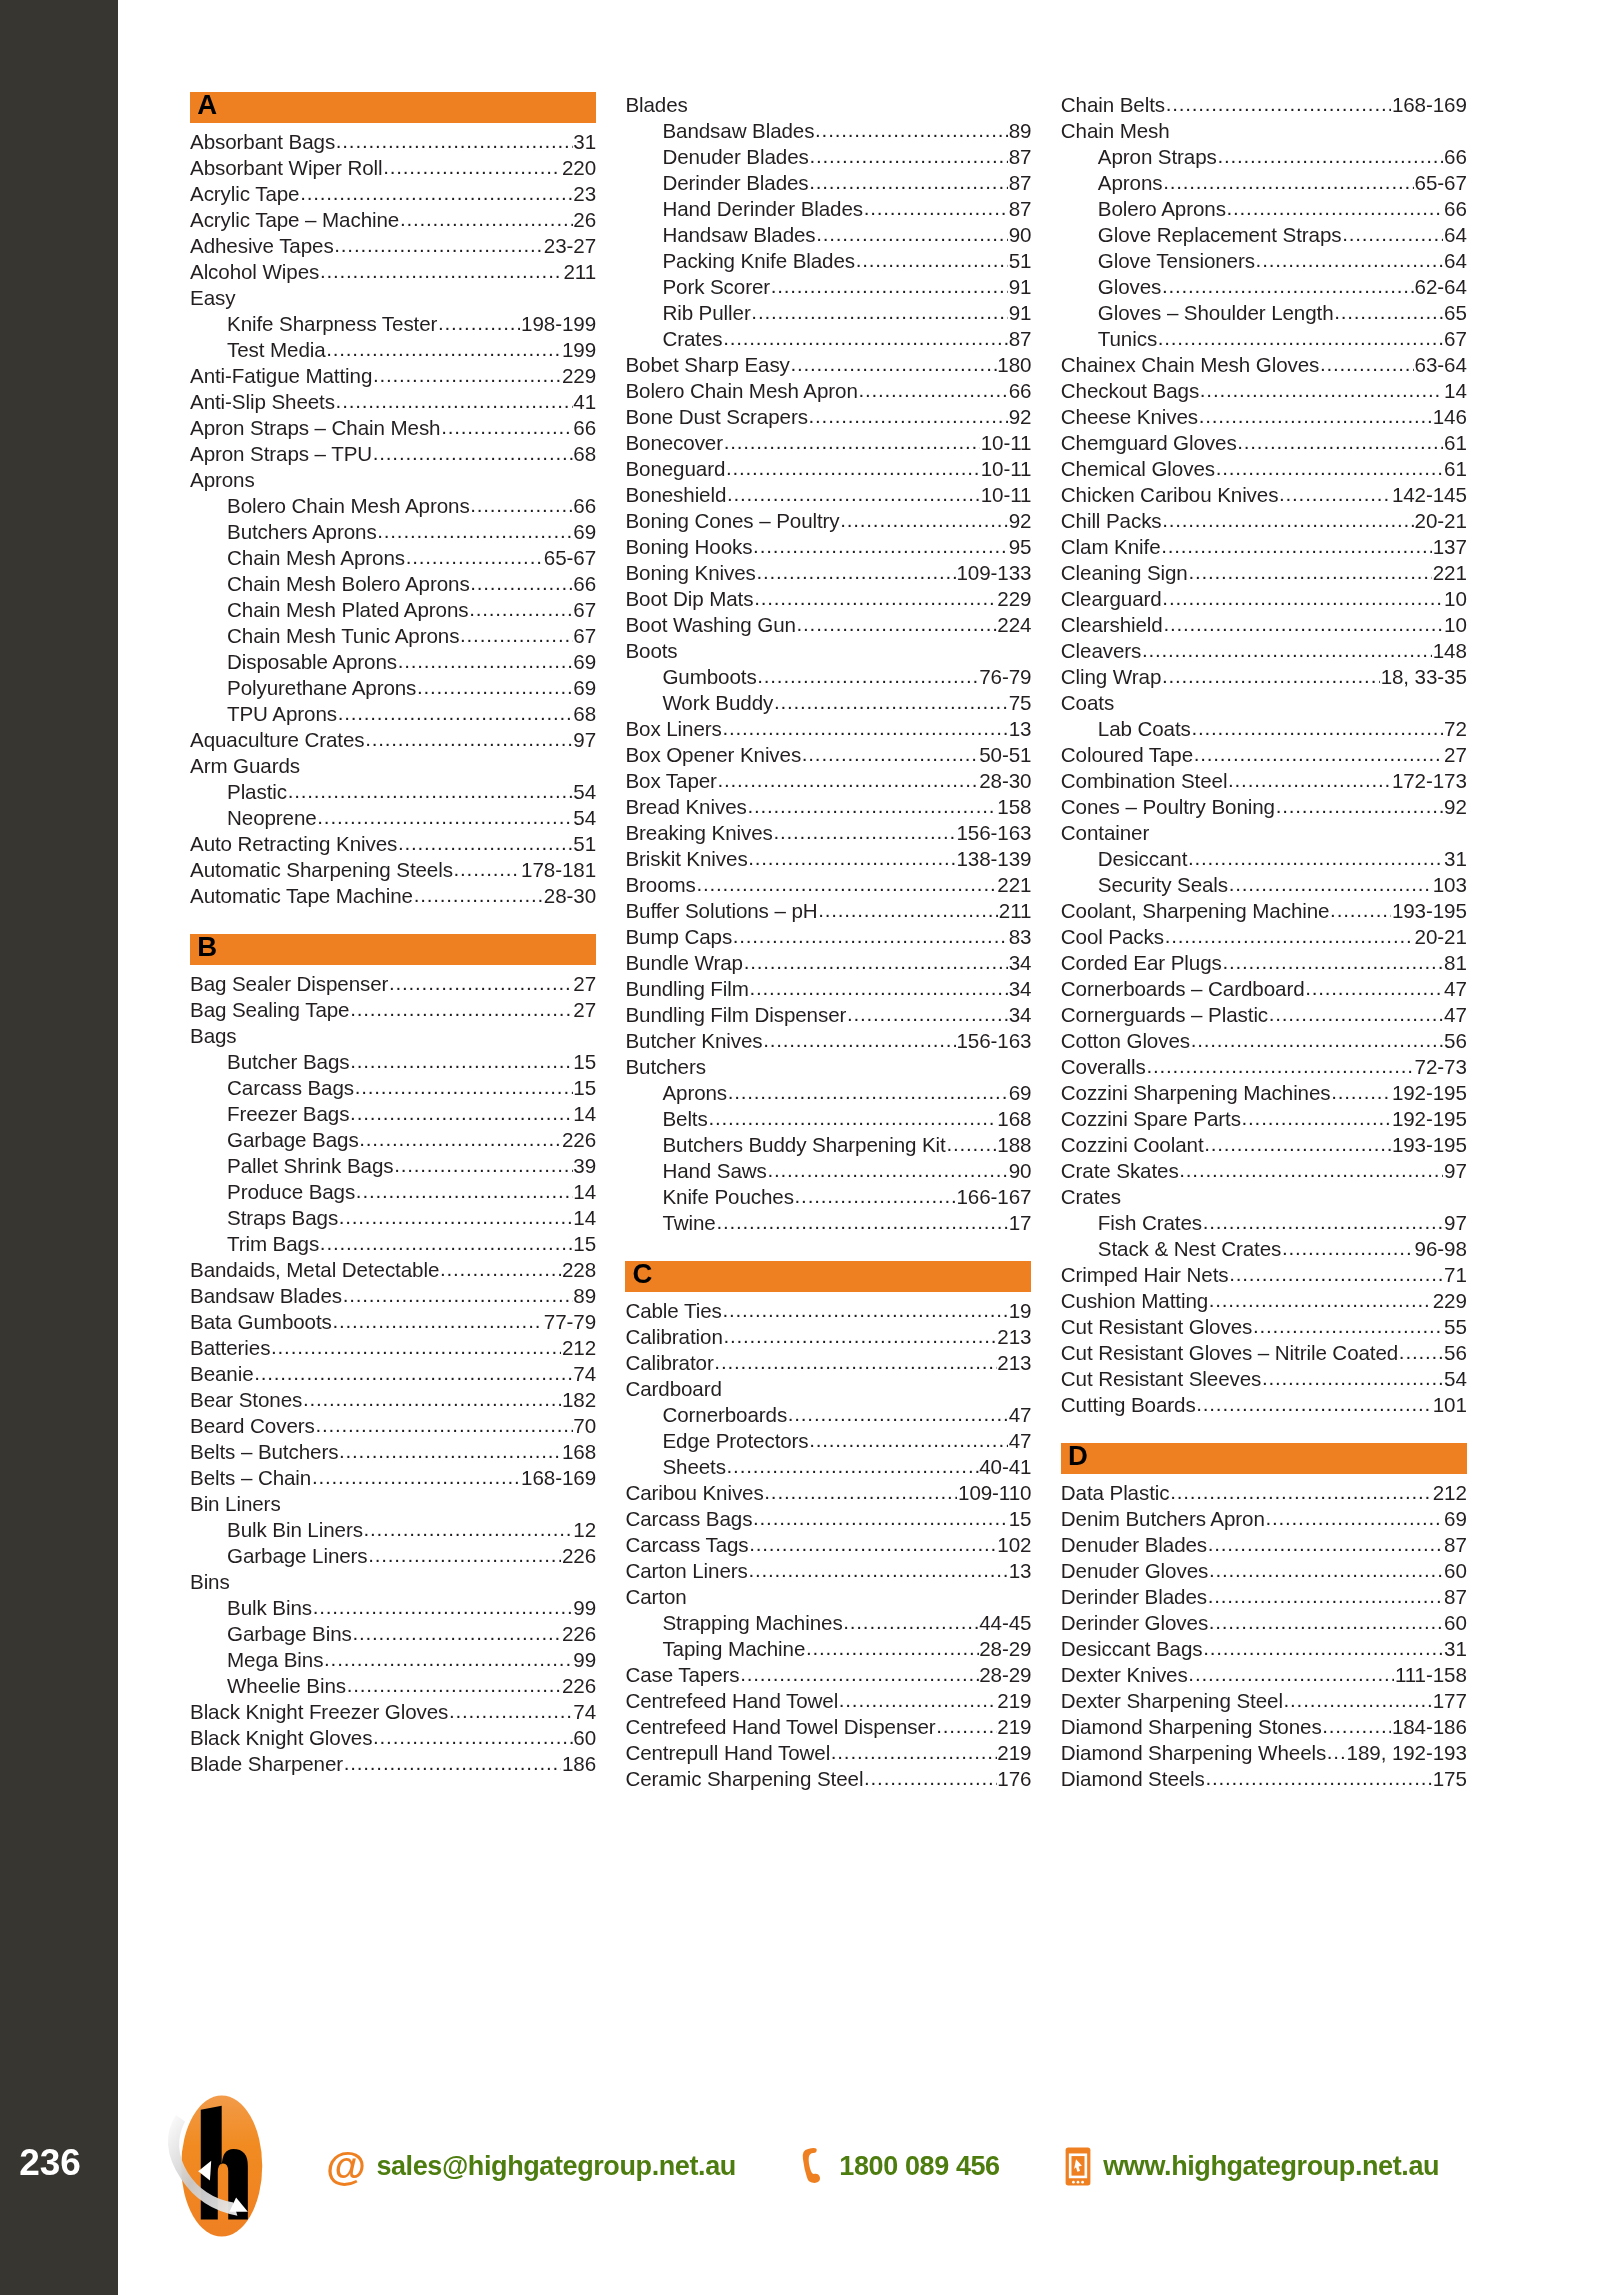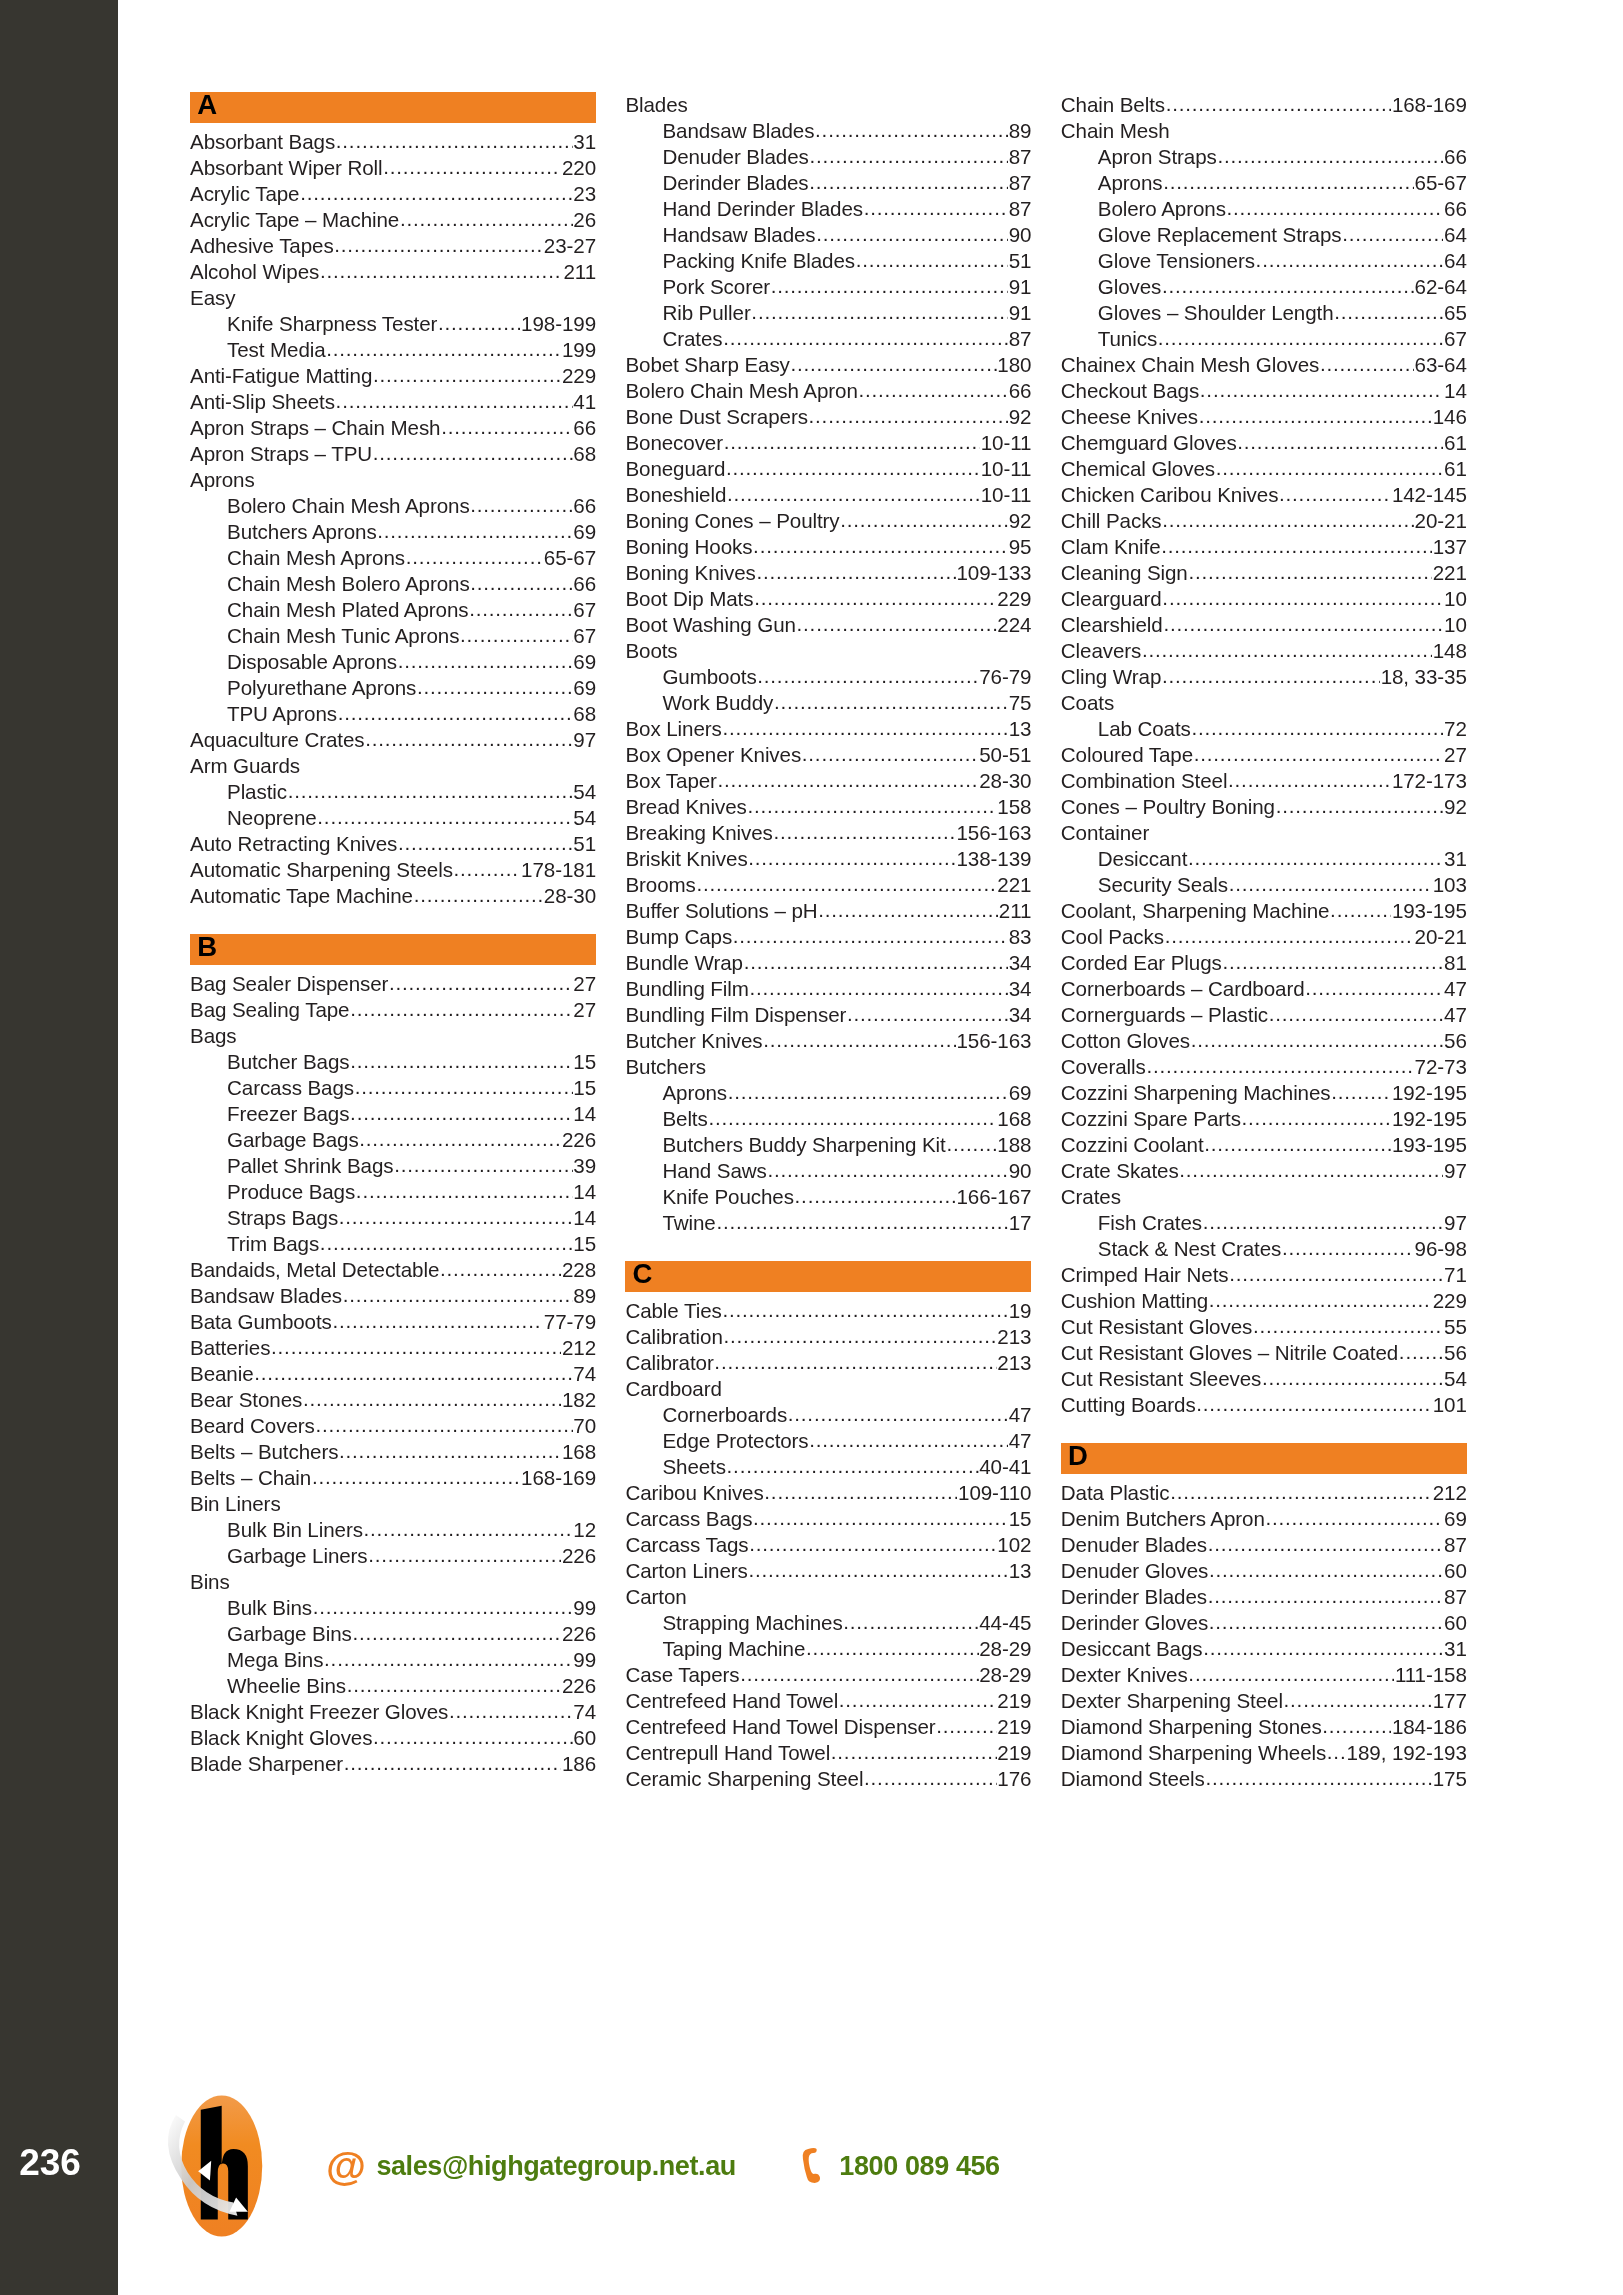--- a/index.html
+++ b/index.html
@@ -1159,18 +1159,32 @@
 
       <div class="contact-item">
         <span class="ico">
           <svg width="30" height="38" viewBox="0 0 46 58" aria-hidden="true">
             <path d="M14 3 Q4 5 6 18 Q8 34 12 46 Q14 55 24 55 Q34 54 32 46 Q30 40 24 41 Q20 42 18 36 Q14 24 15 16 Q16 9 22 9 Q28 9 27 3 Q24 0 14 3 Z" fill="#ef8022"></path>
           </svg>
         </span>
         <span class="txt">1800 089 456</span>
       </div>
 
+      <div class="contact-item">
+        <span class="ico">
+          <svg width="30" height="41" viewBox="0 0 46 62" aria-hidden="true">
+            <rect x="4" y="2" width="38" height="58" rx="4" fill="#ef8022"></rect>
+            <rect x="9" y="11" width="28" height="38" fill="#ffffff"></rect>
+            <rect x="13" y="15" width="20" height="30" fill="#ef8022"></rect>
+            <polygon points="20,20 29,30 24,31 26,38 22,39 20,32 17,35" fill="#ffffff"></polygon>
+            <circle cx="16" cy="55" r="2" fill="#ffffff"></circle>
+            <circle cx="23" cy="55" r="2" fill="#ffffff"></circle>
+            <circle cx="30" cy="55" r="2" fill="#ffffff"></circle>
+          </svg>
+        </span>
+        <span class="txt">www.highgategroup.net.au</span>
+      </div>
 
     </div>
   </div>
 
 </div>
 
 
 </body></html>

